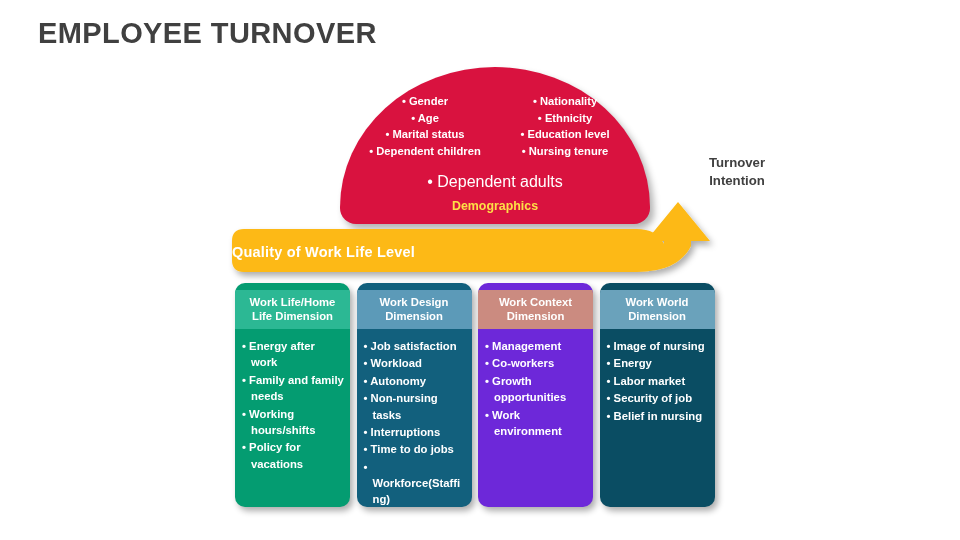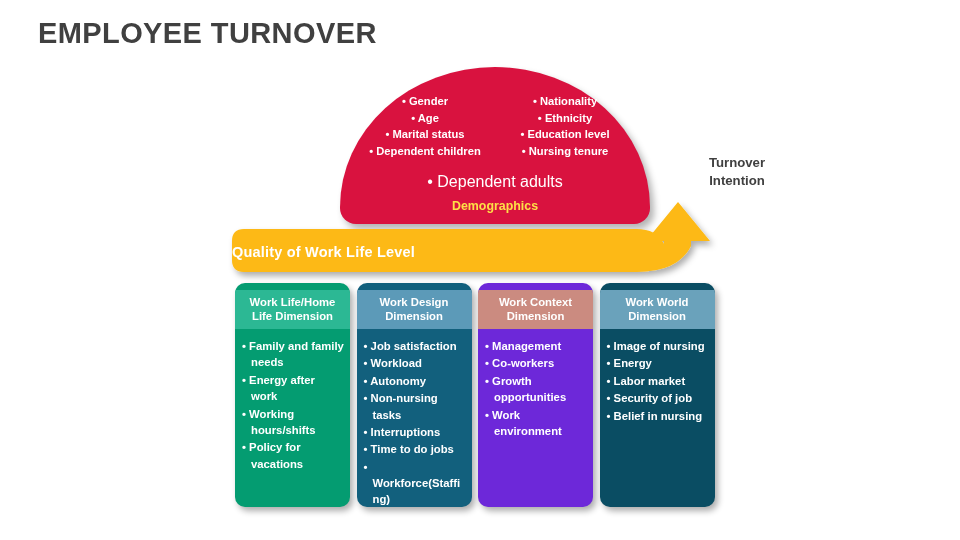--- a/index.html
+++ b/index.html
@@ -234,22 +234,22 @@
         Z"></path>
     </svg>
     <div class="arrow-label">Quality of Work Life Level</div>
   </div>
 
   <div class="columns">
 
     <div class="col col-1">
       <div class="col-head">Work Life/Home Life Dimension</div>
       <div class="col-body">
+        <div class="col-item">• Energy after work</div>
         <div class="col-item">• Family and family needs</div>
-        <div class="col-item">• Energy after work</div>
         <div class="col-item">• Working hours/shifts</div>
         <div class="col-item">• Policy for vacations</div>
       </div>
     </div>
 
     <div class="col col-2">
       <div class="col-head">Work Design Dimension</div>
       <div class="col-body">
         <div class="col-item">• Job satisfaction</div>
         <div class="col-item">• Workload</div>

